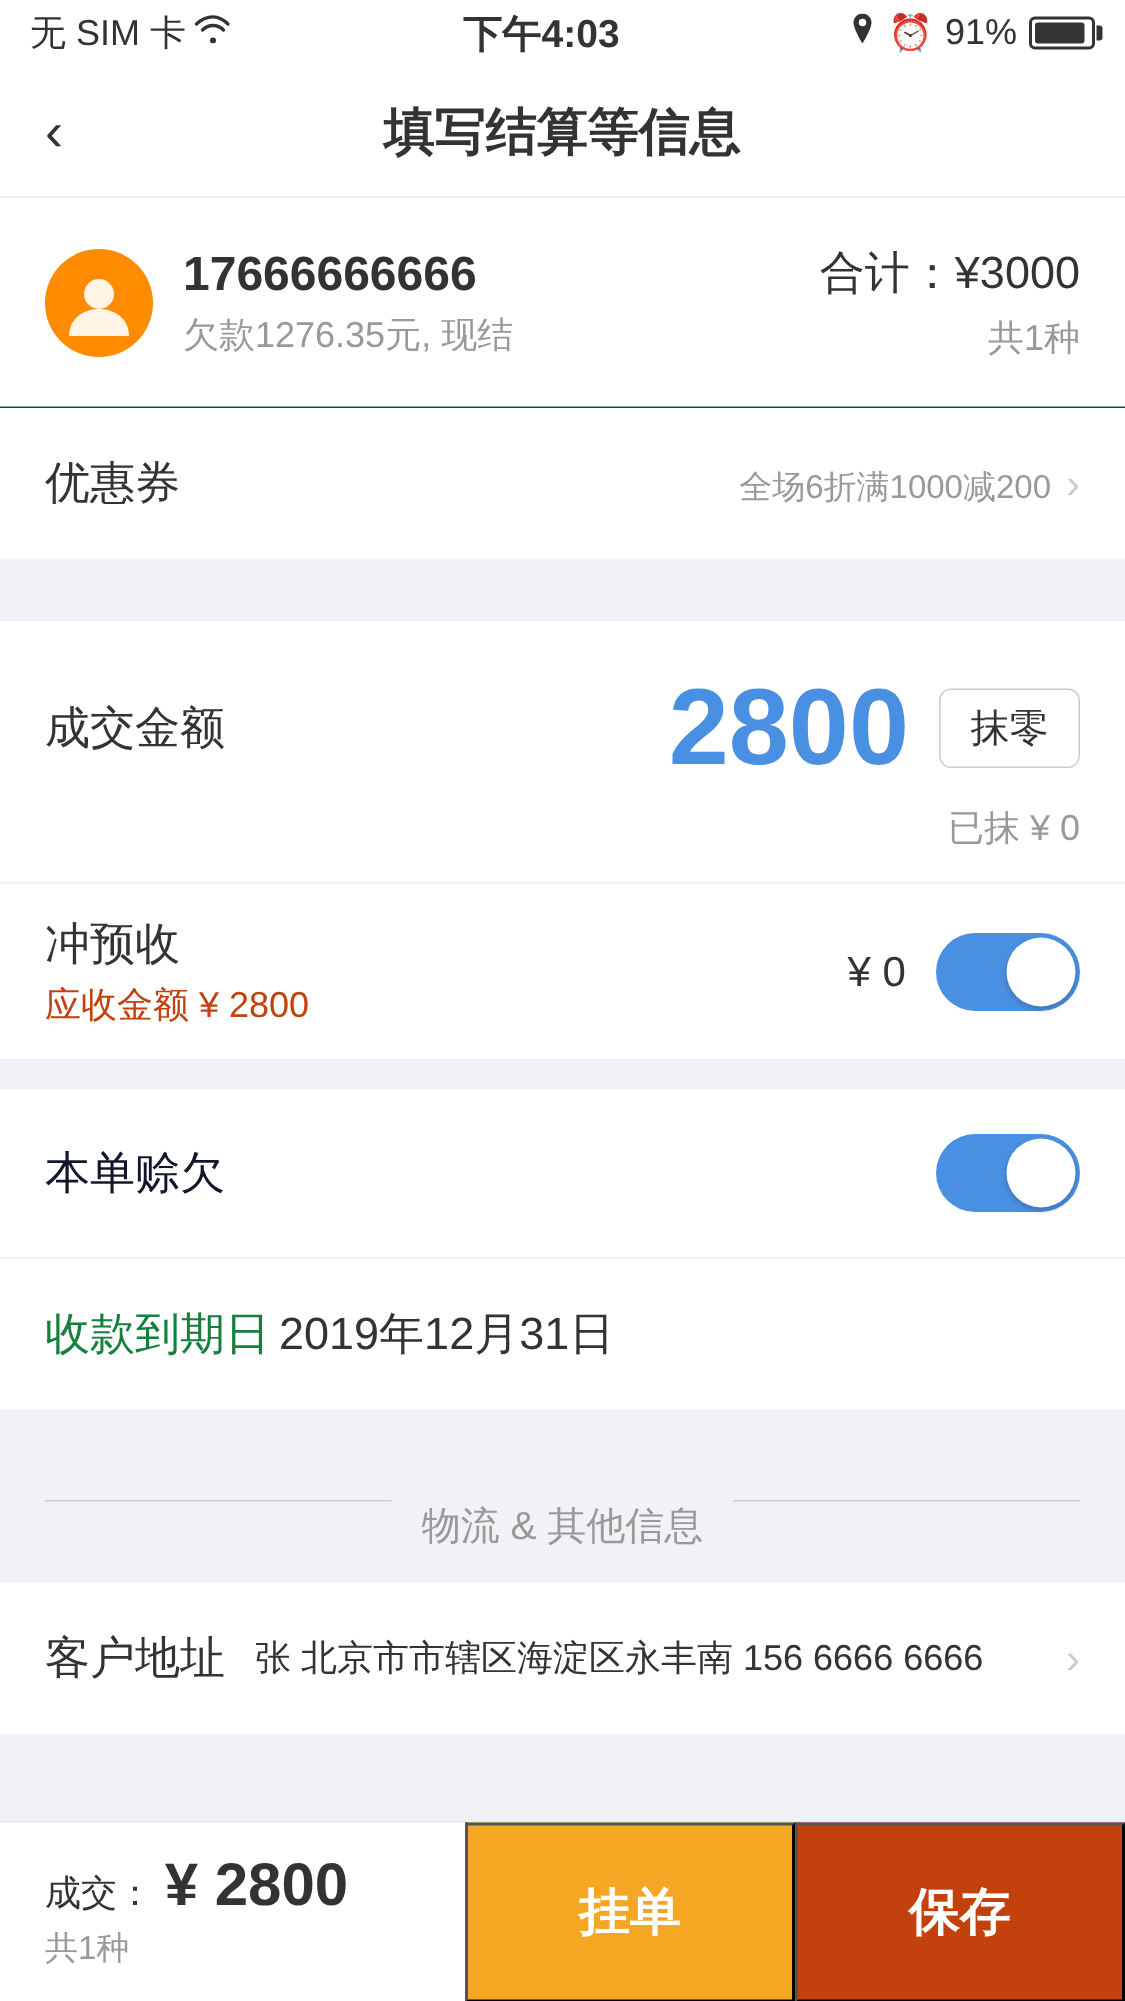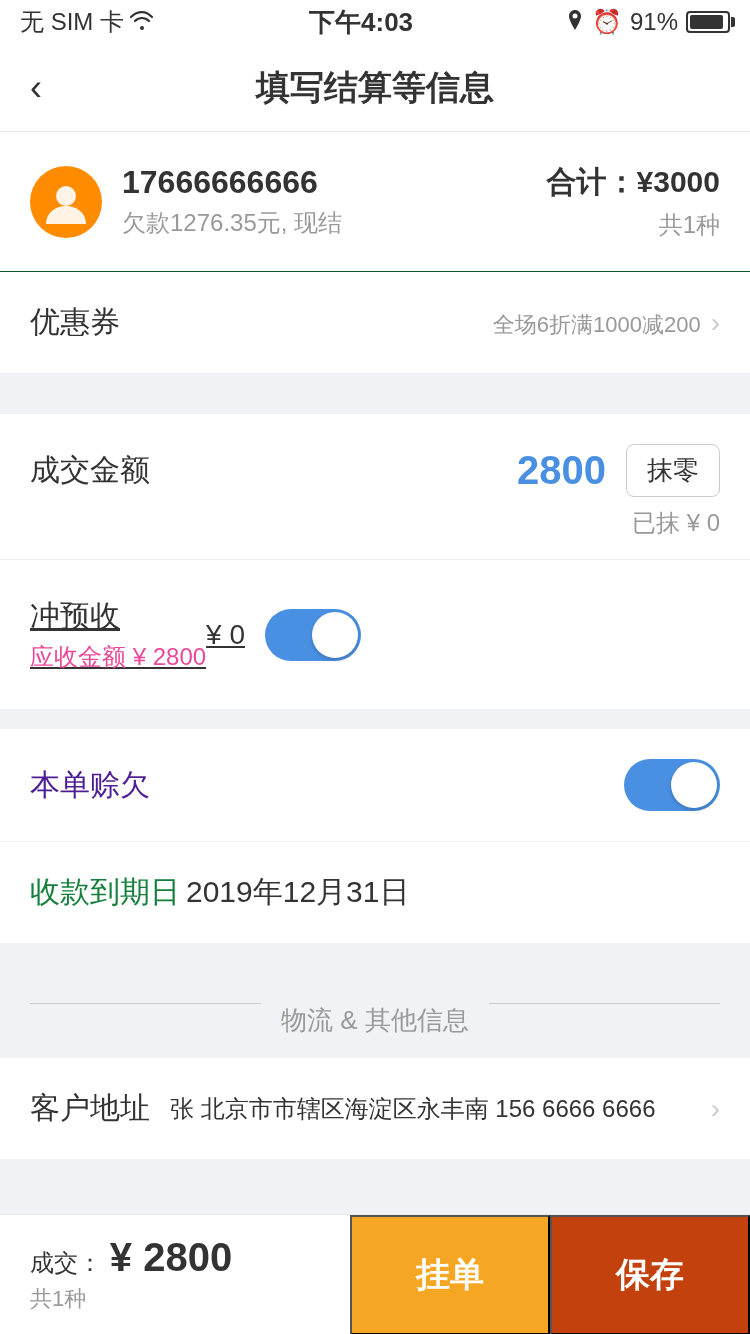--- a/index.html
+++ b/index.html
@@ -103,21 +103,21 @@
       display: flex;
       align-items: center;
       justify-content: center;
       flex-shrink: 0;
       margin-right: 20px;
     }
     .customer-info { flex: 1; }
     .customer-phone { font-size: 32px; font-weight: 600; color: #333; }
     .customer-sub { font-size: 24px; color: #999; margin-top: 6px; }
     .customer-total { text-align: right; }
-    .total-amount { font-size: 30px; font-weight: 700; color: #333; }
+    .total-amount { font-size: 30px; font-weight: 400; color: #333; }
     .total-count { font-size: 24px; color: #999; margin-top: 6px; }
 
     
     .coupon-row {
       display: flex;
       align-items: center;
       justify-content: space-between;
       padding: 30px 30px;
       background: #fff;
       border-bottom: 1px solid #f0f0f0;
@@ -141,50 +141,49 @@
       margin-bottom: 0;
     }
     .deal-amount-row {
       display: flex;
       align-items: center;
       justify-content: space-between;
       padding: 30px 30px 10px 30px;
     }
     .field-label { font-size: 30px; color: #333; }
     .deal-right { display: flex; align-items: center; gap: 20px; }
-    .deal-amount-value { font-size: 40px; font-weight: 600; color: #4a90e2; }
+    .deal-amount-value { font-size: 72px; font-weight: 600; color: #4a90e2; }
     .round-btn {
       border: 1px solid #ccc;
       border-radius: 8px;
       padding: 8px 20px;
       font-size: 26px;
       color: #333;
       background: #fff;
       cursor: pointer;
     }
     .deal-sub {
       text-align: right;
       font-size: 24px;
       color: #999;
       padding: 0 30px 20px 30px;
     }
 
     
     .toggle-row {
       display: flex;
       align-items: center;
-      justify-content: flex-start;
-      padding: 36px 30px;
+      justify-content: space-between;
+      padding: 20px 30px;
       background: #fff;
       border-top: 1px solid #f0f0f0;
-      text-decoration: underline;
     }
     .toggle-left { }
     .toggle-label { font-size: 30px; color: #333; }
-    .toggle-sub { font-size: 24px; color: #ec4899; margin-top: 4px; }
+    .toggle-sub { font-size: 24px; color: #c2410c; margin-top: 4px; }
     .toggle-right { display: flex; align-items: center; gap: 20px; }
     .toggle-value { font-size: 28px; color: #333; text-align: right; }
 
     
     .toggle-switch {
       width: 96px;
       height: 52px;
       border-radius: 26px;
       background: #4a90e2;
       position: relative;
@@ -204,21 +203,21 @@
     }
 
     
     .debt-row {
       display: flex;
       align-items: center;
       justify-content: space-between;
       padding: 30px 30px;
       background: #fff;
     }
-    .debt-label { font-size: 30px; color: #4c1d95; }
+    .debt-label { font-size: 30px; color: #0f172a; }
 
     
     .due-row {
       display: flex;
       align-items: center;
       padding: 30px 30px;
       background: #fff;
       border-top: 1px solid #f0f0f0;
     }
     .due-label { font-size: 30px; color: #15803d; margin-right: 6px; }
@@ -265,21 +264,21 @@
       border-top: 1px solid #e8e8e8;
     }
     .bottom-summary {
       flex: 1;
       padding: 0 30px;
     }
     .bottom-deal-label { font-size: 24px; color: #333; }
     .bottom-deal-amount { font-size: 40px; font-weight: 600; color: #333; }
     .bottom-deal-count { font-size: 22px; color: #999; margin-top: 4px; }
     .bottom-btn {
-      width: 200px;
+      width: 220px;
       height: 120px;
       display: flex;
       align-items: center;
       justify-content: center;
       font-size: 34px;
       font-weight: 600;
       color: #fff;
       cursor: pointer;
     }
     .btn-hang { background: #f5a623; }

